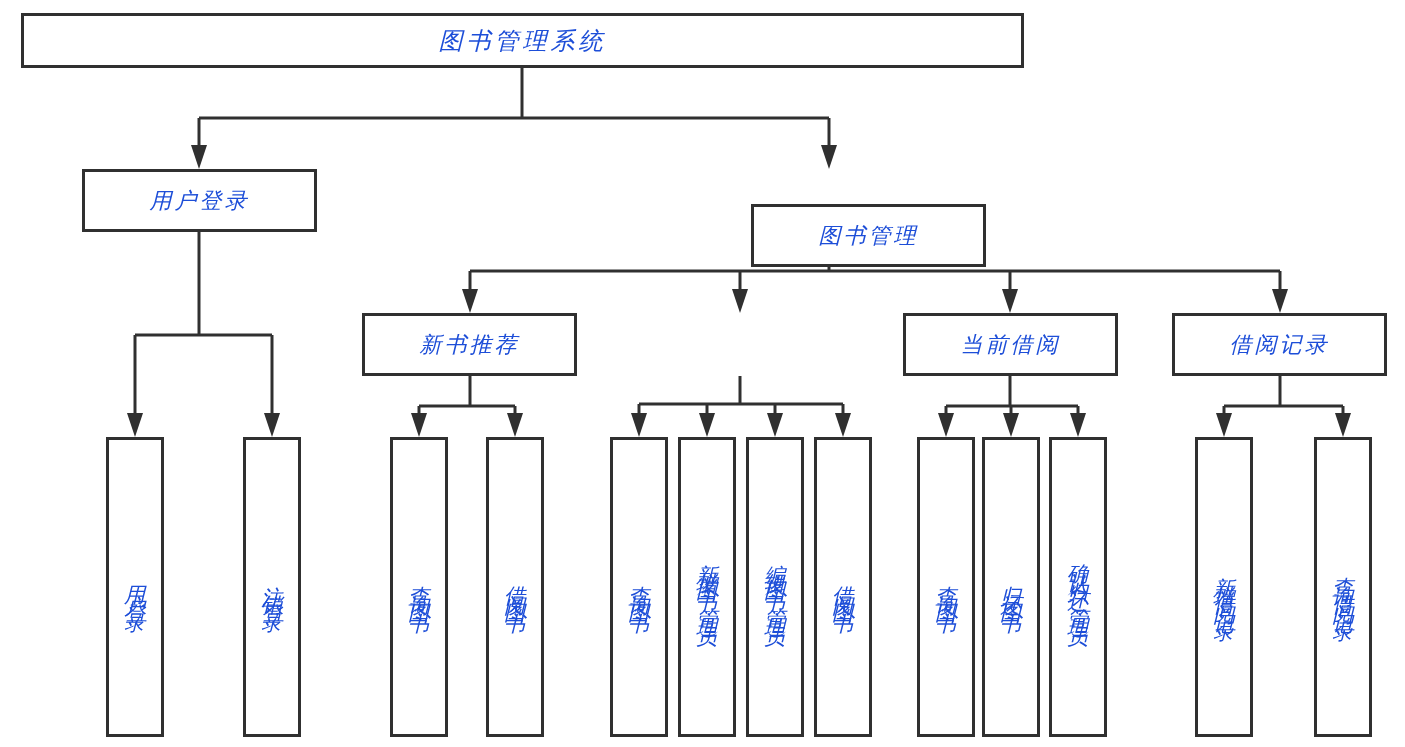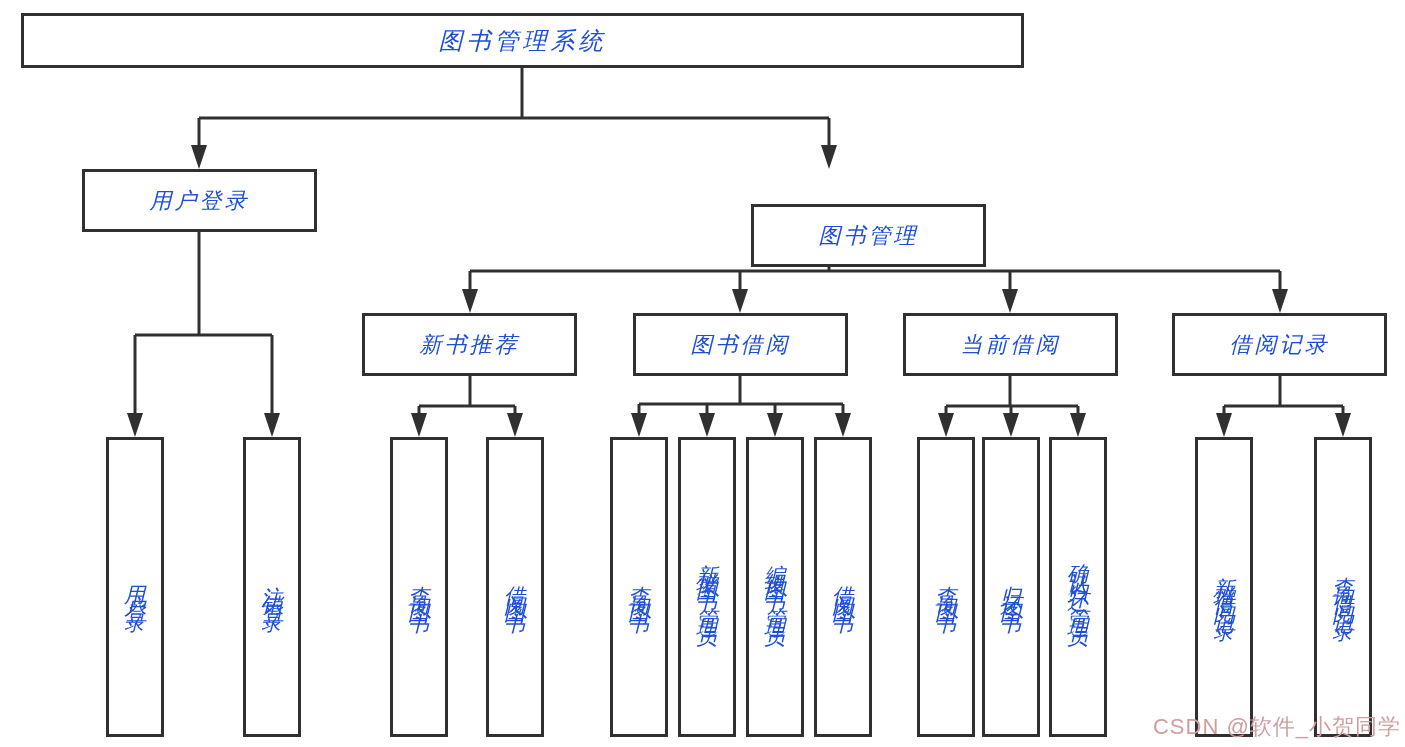--- a/index.html
+++ b/index.html
@@ -157,21 +157,20 @@
       <path class="head" d="M1335 413 L1351 413 L1343 437 Z"></path>
     </g>
   </svg>
 
   <div class="node h title-box n-root">图书管理系统</div>
 
   <div class="node h n-login">用户登录</div>
   <div class="node h n-mgmt">图书管理</div>
 
   <div class="node h n-newrec">新书推荐</div>
-  <div class="node h n-borrow">图书借阅</div>
   <div class="node h n-rec">借阅记录</div>
   <div class="node h n-cur">当前借阅</div>
 
   <div class="node leaf l1">
     <span class="vtext">用户登录</span>
   </div>
   <div class="node leaf l2">
     <span class="vtext">注销登录</span>
   </div>
   <div class="node leaf l3">
@@ -201,14 +200,13 @@
   <div class="node leaf l11">
     <span class="vtext">确认归还（管理员）</span>
   </div>
   <div class="node leaf l12">
     <span class="vtext">新增借阅记录</span>
   </div>
   <div class="node leaf l13">
     <span class="vtext">查询借阅记录</span>
   </div>
 
-  <div class="watermark">CSDN @软件_小贺同学</div>
 </div>
 
 </body></html>

